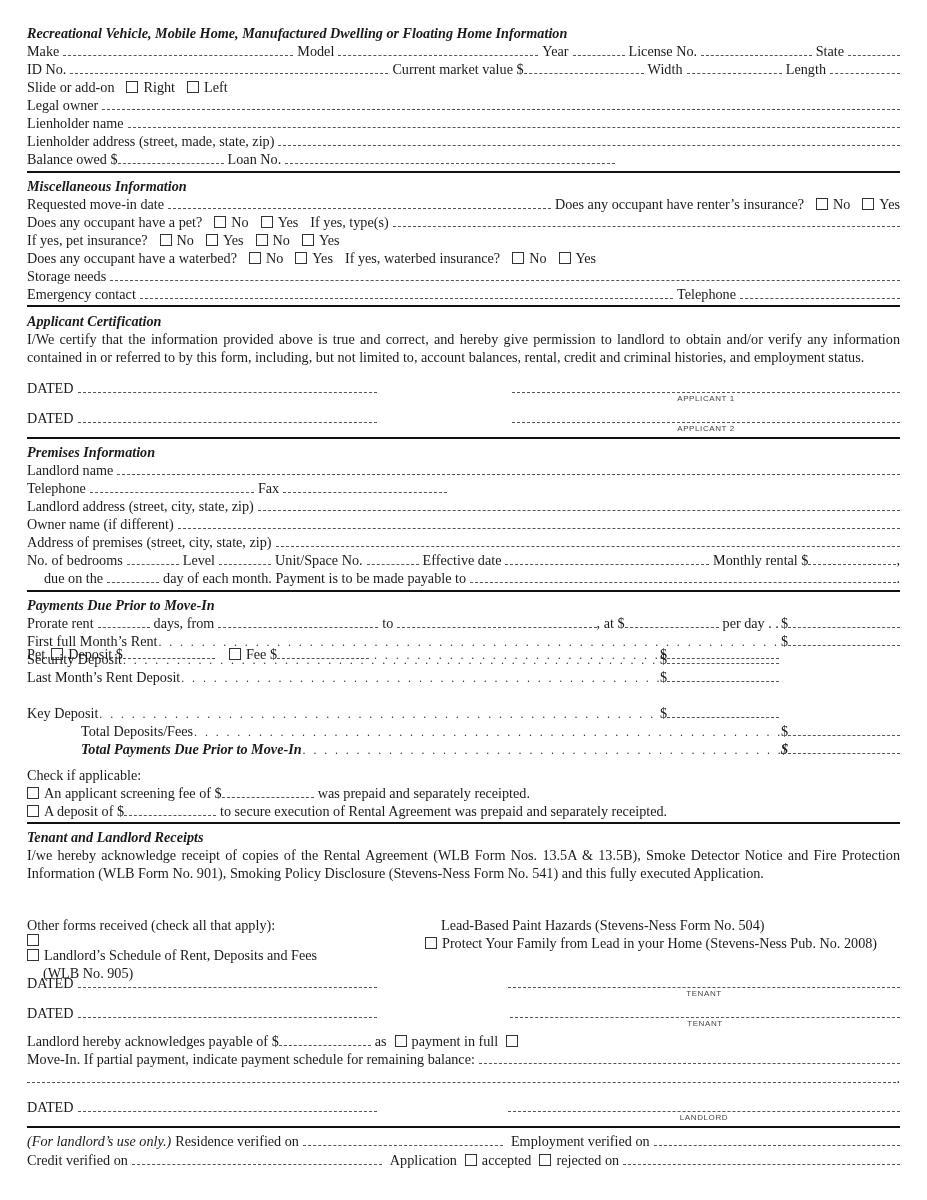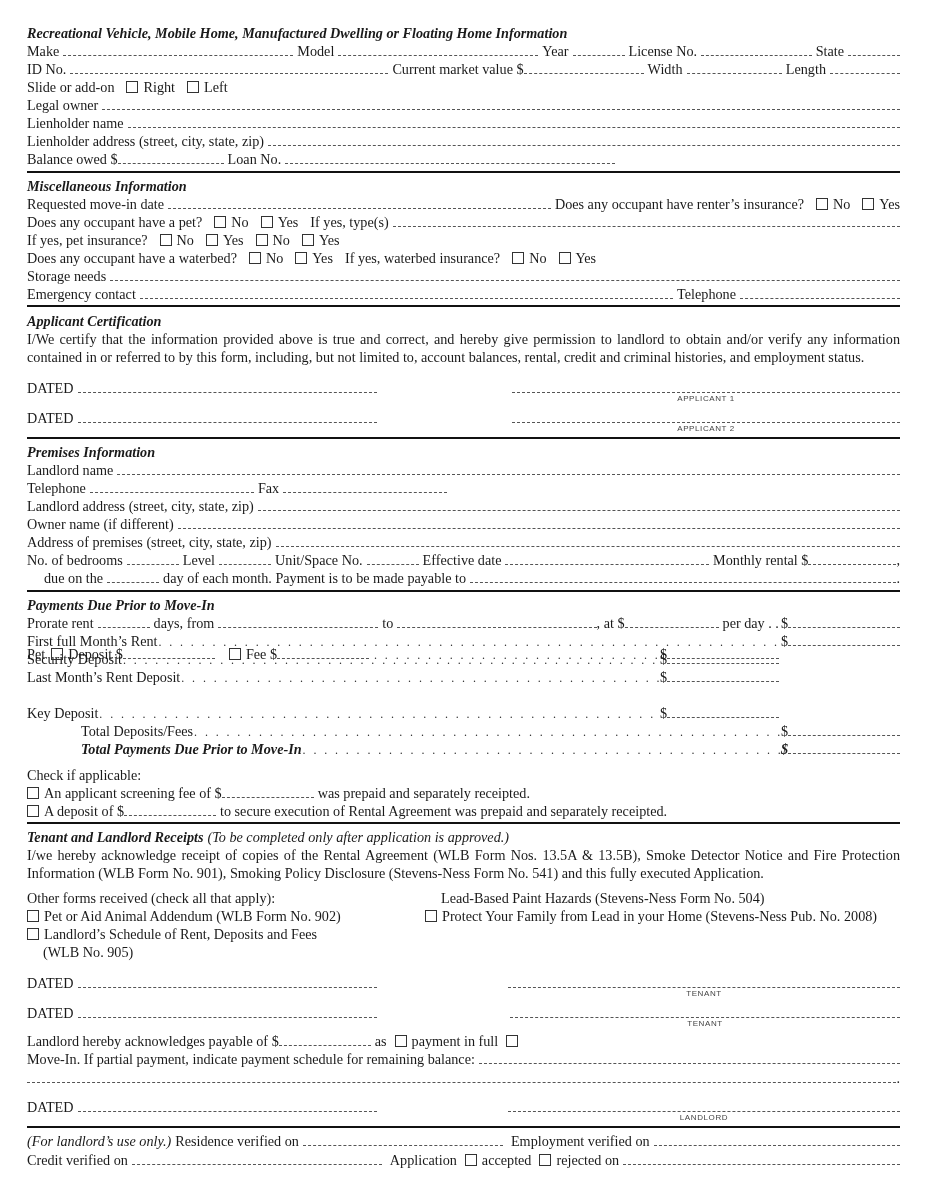--- a/index.html
+++ b/index.html
@@ -14,21 +14,21 @@
   .fw{flex:0 0 auto;border-bottom:1px dashed #555;height:13px;margin:0 4px;}
   .dots{flex:1 1 auto;overflow:hidden;height:18px;margin:0 1px;color:#333;letter-spacing:2.4px;font-size:12px;}
   .dots::before{content:". . . . . . . . . . . . . . . . . . . . . . . . . . . . . . . . . . . . . . . . . . . . . . . . . . . . . . . . . . . . . . . . . . . . . . . . . . . . . . . . . . . . . . . . . . . . . . . . . . . . . . . . . . . . . . . . . . . . . . . . . ";white-space:nowrap;}
   .cb{display:inline-block;width:10px;height:10px;border:1px solid #333;margin:0 5px 0 12px;vertical-align:-1px;flex:0 0 auto;align-self:center;}
   .cb.first{margin-left:0;}
   .rule{position:absolute;left:27px;right:27px;border-top:2.5px solid #111;}
   .rule.thin{border-top:2px solid #111;}
   .para{position:absolute;left:27px;right:27px;line-height:18px;font-size:14.2px;text-align:justify;}
   .sig{position:absolute;border-bottom:1px dashed #555;height:13px;}
   .sigcap{position:absolute;font-family:"Liberation Sans","DejaVu Sans",sans-serif;font-size:8px;letter-spacing:.6px;color:#444;text-align:center;}
-  .col{position:absolute;line-height:18px;}
+  .col{position:absolute;line-height:18px;margin-top:27px;}
   .col .row{display:flex;align-items:baseline;white-space:nowrap;}
   .indent{padding-left:16px;}
 </style>
 </head>
 <body>
 
 <div class="ln" style="top:24px">
   <span class="t b">Recreational Vehicle, Mobile Home, Manufactured Dwelling or Floating Home Information</span>
 </div>
 <div class="ln" style="top:42px">
@@ -62,21 +62,21 @@
 </div>
 <div class="ln" style="top:96px">
   <span class="t">Legal owner</span>
   <span class="f nm"></span>
 </div>
 <div class="ln" style="top:114px">
   <span class="t">Lienholder name</span>
   <span class="f nm"></span>
 </div>
 <div class="ln" style="top:132px">
-  <span class="t">Lienholder address (street, city, state, zip)</span>
+  <span class="t">Lienholder address (street, made, state, zip)</span>
   <span class="f nm"></span>
 </div>
 <div class="ln" style="top:150px">
   <span class="t">Balance owed $</span>
   <span class="fw" style="width:106px;margin-left:0"></span>
   <span class="t">Loan No.</span>
   <span class="fw" style="width:330px"></span>
 </div>
 <div class="rule" style="top:171px"></div>
 
@@ -280,31 +280,29 @@
 <div class="ln" style="top:802px">
   <span class="cb first"></span>
   <span class="t">A deposit of $</span>
   <span class="fw" style="width:92px;margin-left:0"></span>
   <span class="t">to secure execution of Rental Agreement was prepaid and separately receipted.</span>
 </div>
 <div class="rule" style="top:822px"></div>
 
 <div class="ln" style="top:828px">
   <span class="t b">Tenant and Landlord Receipts</span>
-  <span class="t i" style="margin-left:4px">(To be completed only after application is approved.)</span>
 </div>
 <div class="para" style="top:846px">I/we hereby acknowledge receipt of copies of the Rental Agreement (WLB Form Nos. 13.5A &amp; 13.5B), Smoke Detector Notice and Fire Protection Information (WLB Form No. 901), Smoking Policy Disclosure (Stevens-Ness Form No. 541) and this fully executed Application.</div>
 
 <div class="col" style="top:889px;left:27px;width:400px">
   <div class="row">
       <span class="t">Other forms received (check all that apply):</span>
     </div>
   <div class="row">
     <span class="cb first"></span>
-    <span class="t">Pet or Aid Animal Addendum (WLB Form No. 902)</span>
   </div>
   <div class="row">
     <span class="cb first"></span>
     <span class="t">Landlord’s Schedule of Rent, Deposits and Fees</span>
   </div>
   <div class="row indent">
       <span class="t">(WLB No. 905)</span>
     </div>
 </div>
 <div class="col" style="top:889px;left:425px;width:480px">

